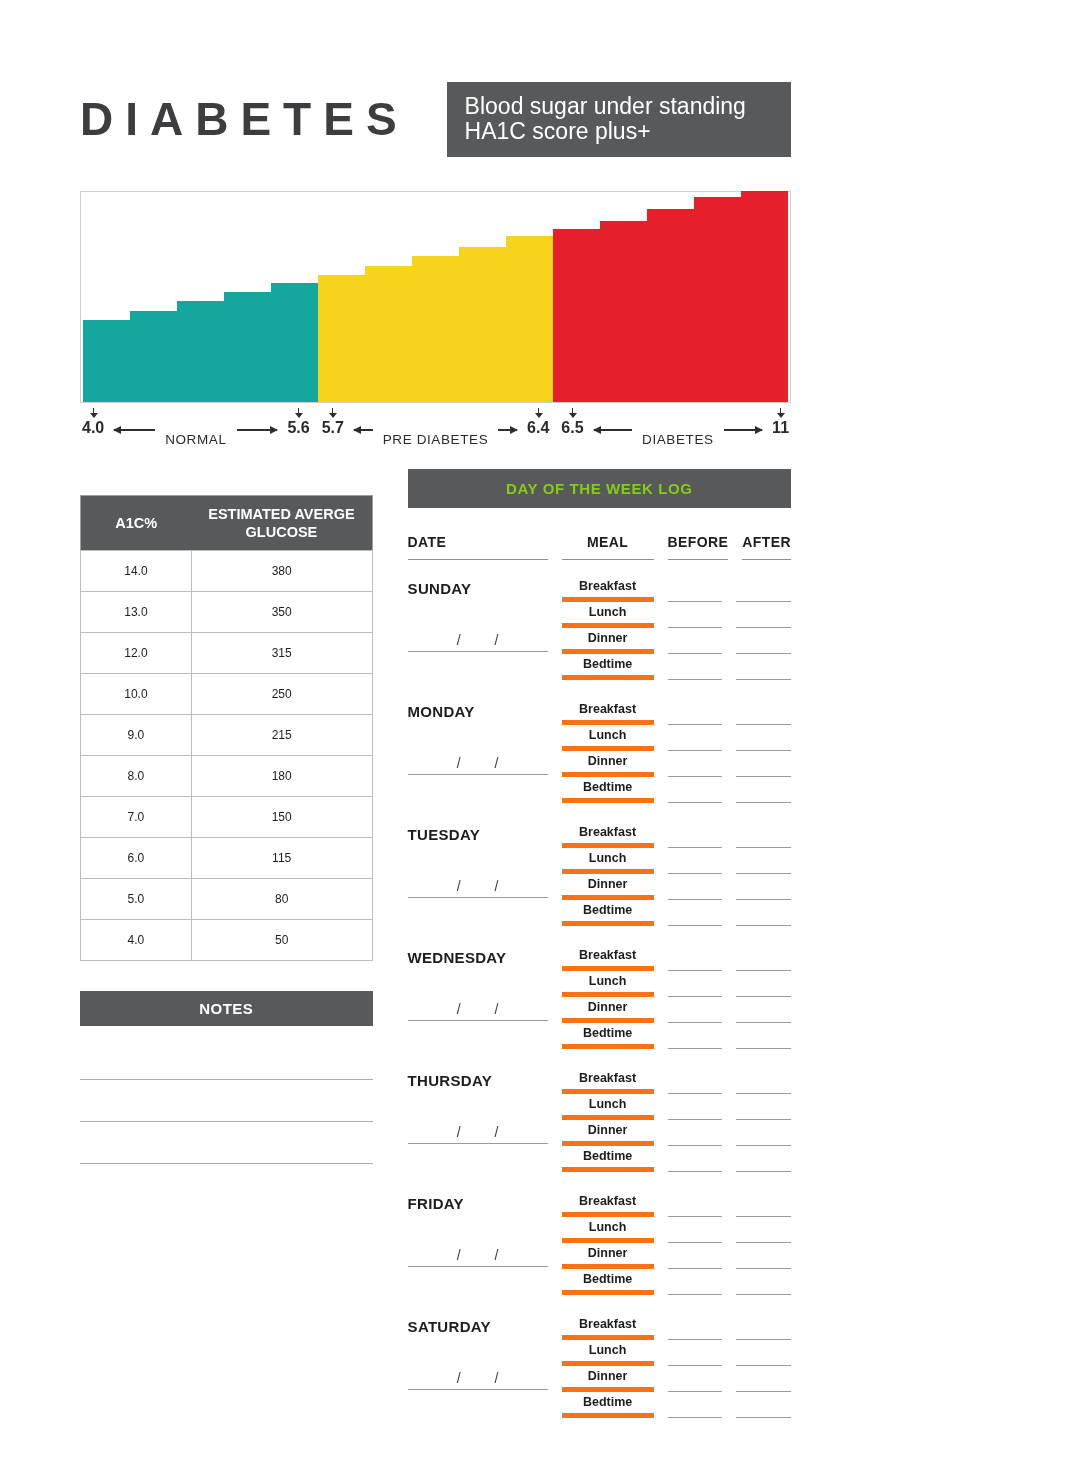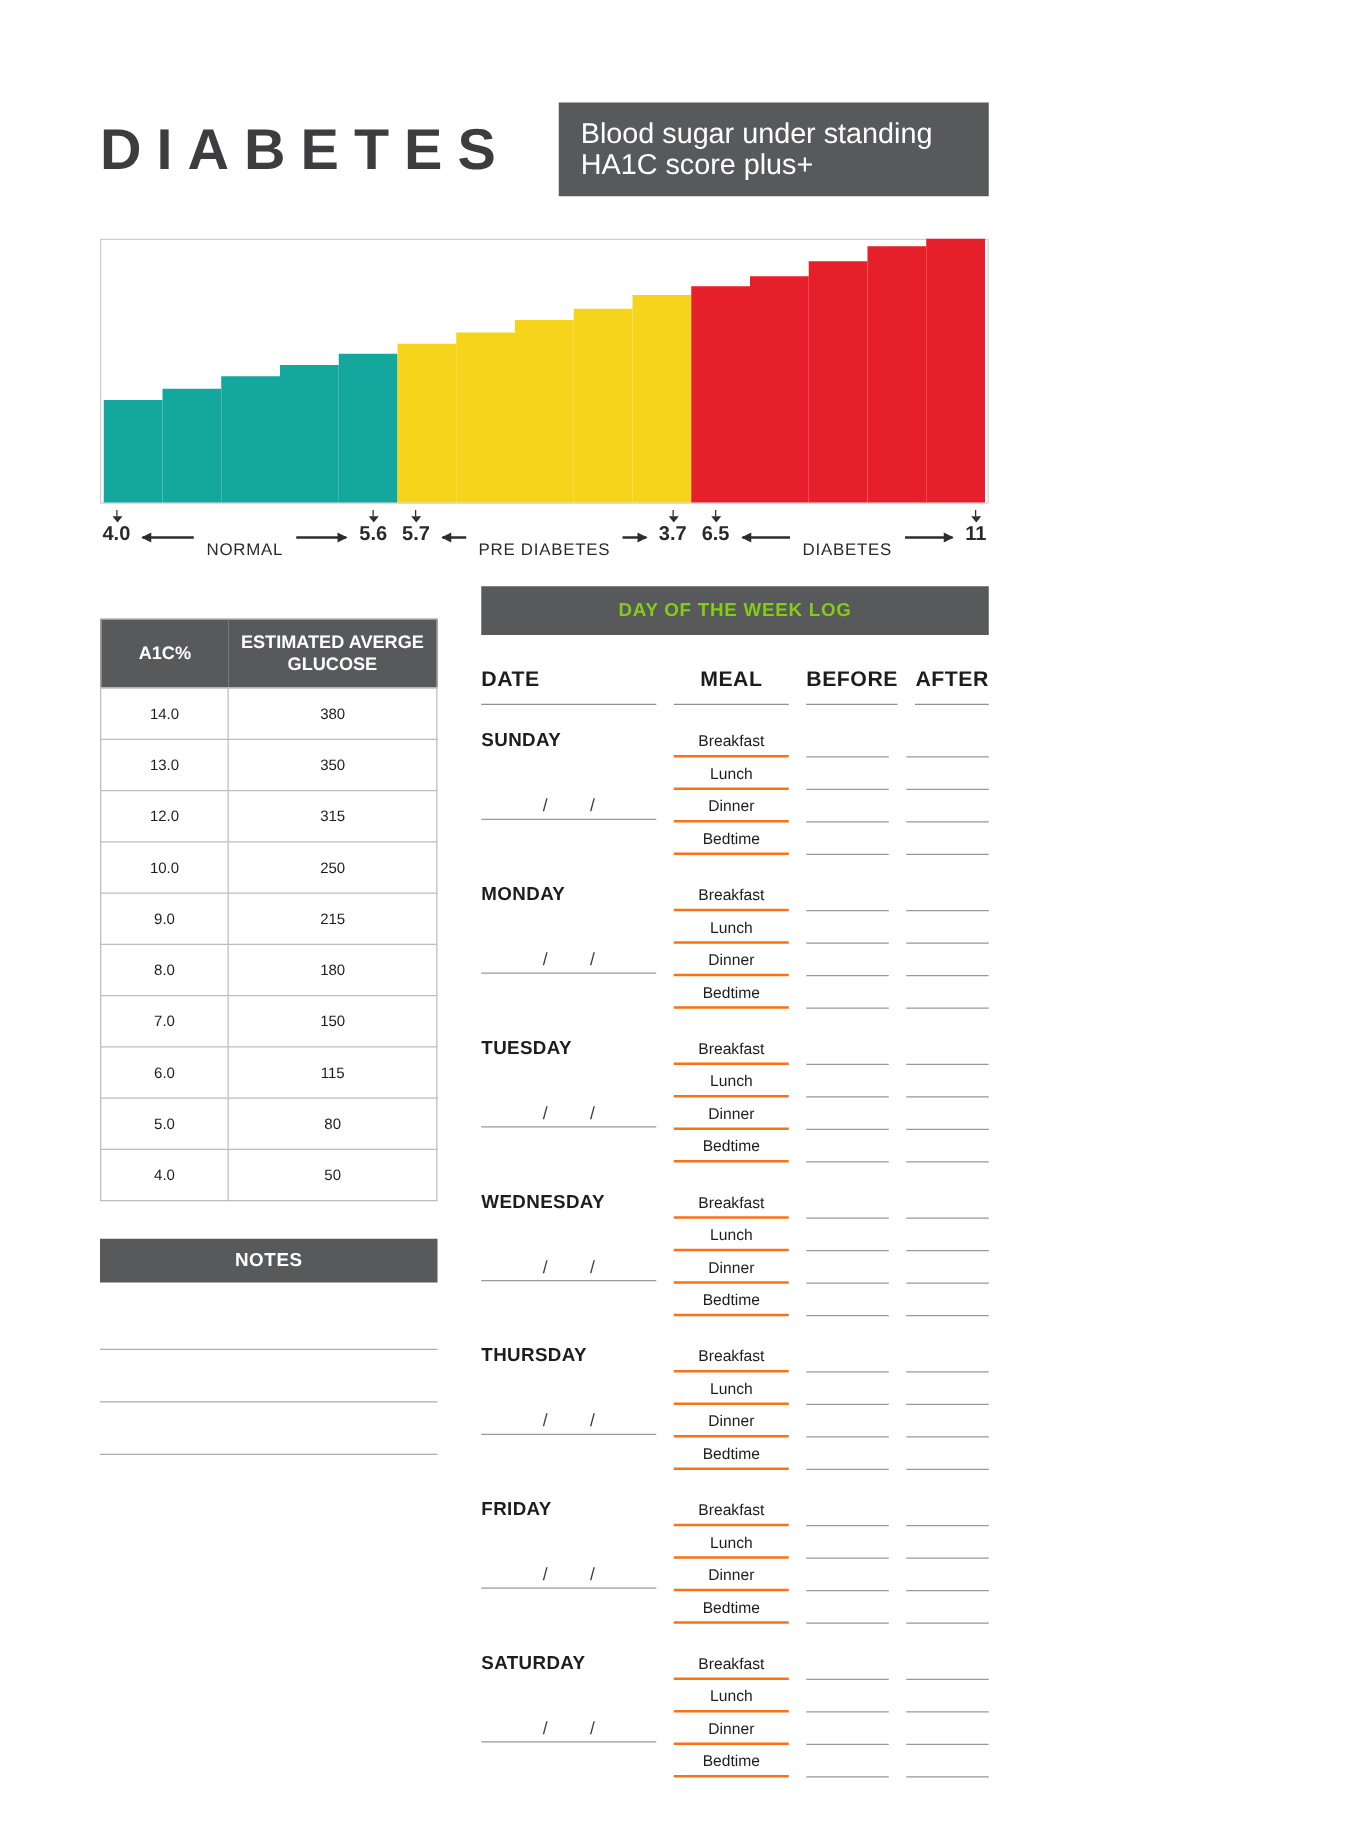--- a/index.html
+++ b/index.html
@@ -157,21 +157,21 @@
     padding: 11px 0;
     letter-spacing: 0.6px;
   }
   .log-head {
     display: grid;
     grid-template-columns: 140px 92px 1fr 1fr;
     column-gap: 14px;
     margin-top: 26px;
   }
   .lh {
-    font-size: 17px;
+    font-size: 14px;
     font-weight: 700;
     color: #1d1d1d;
     text-align: center;
     border-bottom: 1px solid #8f8f8f;
     padding-bottom: 9px;
     letter-spacing: 0.4px;
   }
   .lh.date { text-align: left; }
 
   .day-block { display: flex; margin-top: 19px; }
@@ -197,24 +197,24 @@
   }
   .day-meals {
     flex: 1;
     display: grid;
     grid-template-columns: 92px 1fr 1fr;
     column-gap: 14px;
     grid-auto-rows: 26px;
     align-items: end;
   }
   .meal-cell {
-    border-bottom: 2px solid #f97316;
+    border-bottom: 5px solid #f97316;
     text-align: center;
     font-size: 12.5px;
-    font-weight: 400;
+    font-weight: 700;
     color: #1d1d1d;
     padding-bottom: 4px;
   }
   .entry-cell { border-bottom: 1px solid #9a9a9a; height: 100%; }
 </style>
 </head>
 <body>
 
 <div class="page">
 
@@ -260,21 +260,21 @@
       <div class="axis-seg">
         <div class="tick-num">
           <span class="tick"></span>
           <span class="num">5.7</span>
         </div>
         <div class="rline left"></div>
         <span class="range-label">PRE DIABETES</span>
         <div class="rline right"></div>
         <div class="tick-num">
           <span class="tick"></span>
-          <span class="num">3.7</span>
+          <span class="num">6.4</span>
         </div>
       </div>
 
       <div class="axis-seg">
         <div class="tick-num">
           <span class="tick"></span>
           <span class="num">6.5</span>
         </div>
         <div class="rline left"></div>
         <span class="range-label">DIABETES</span>

